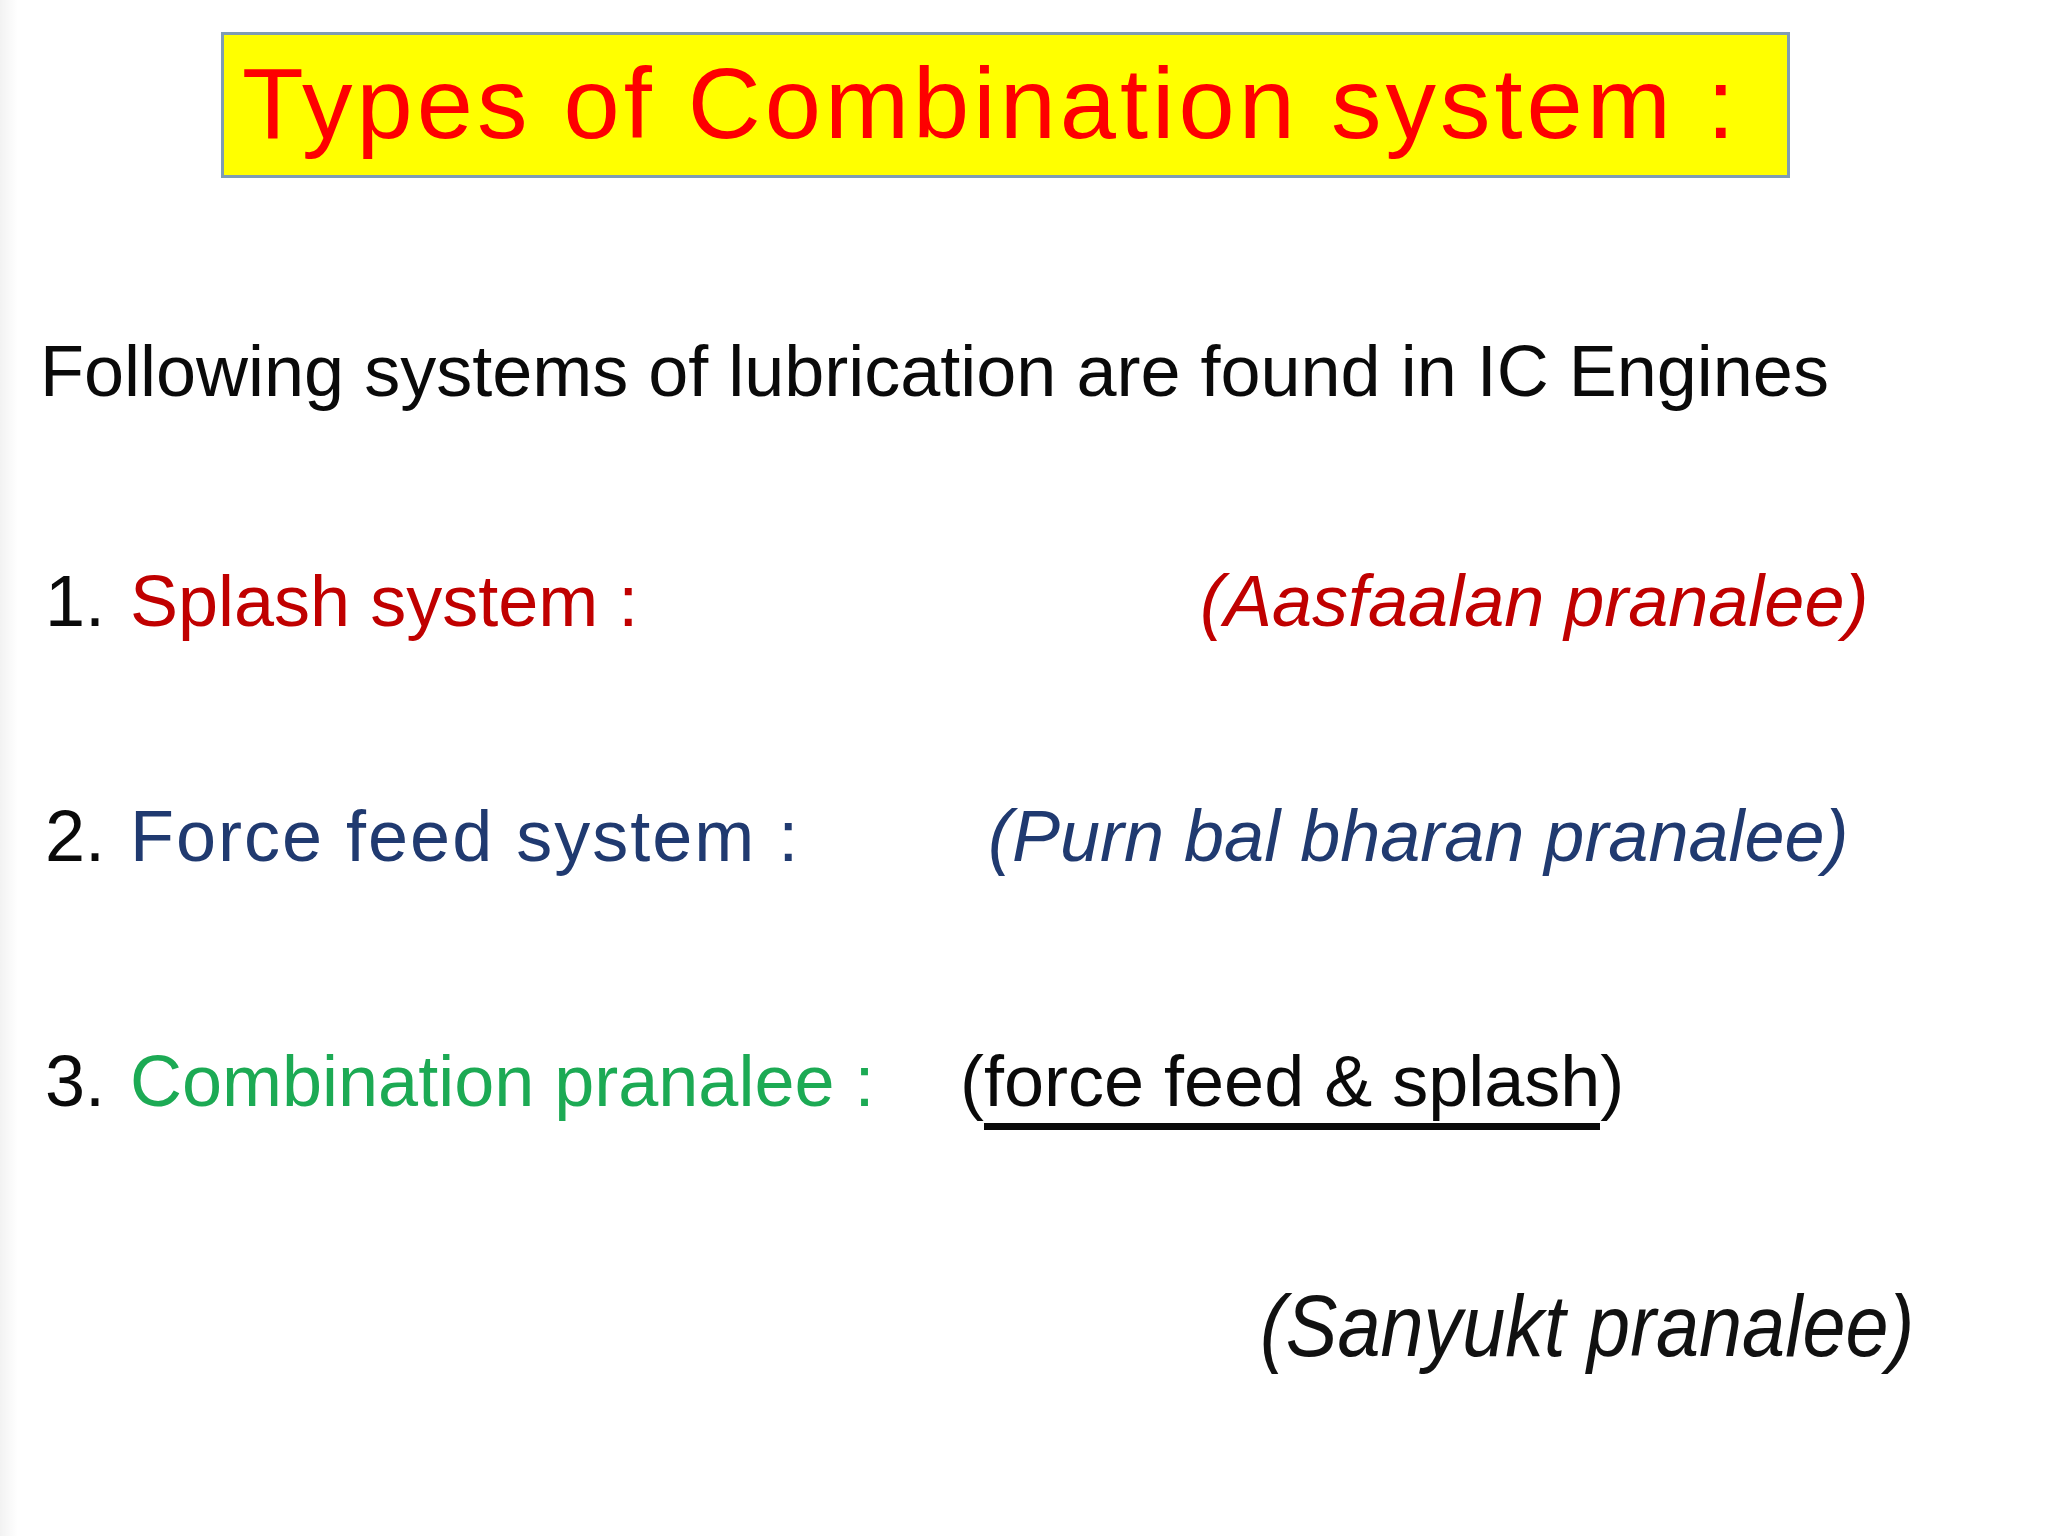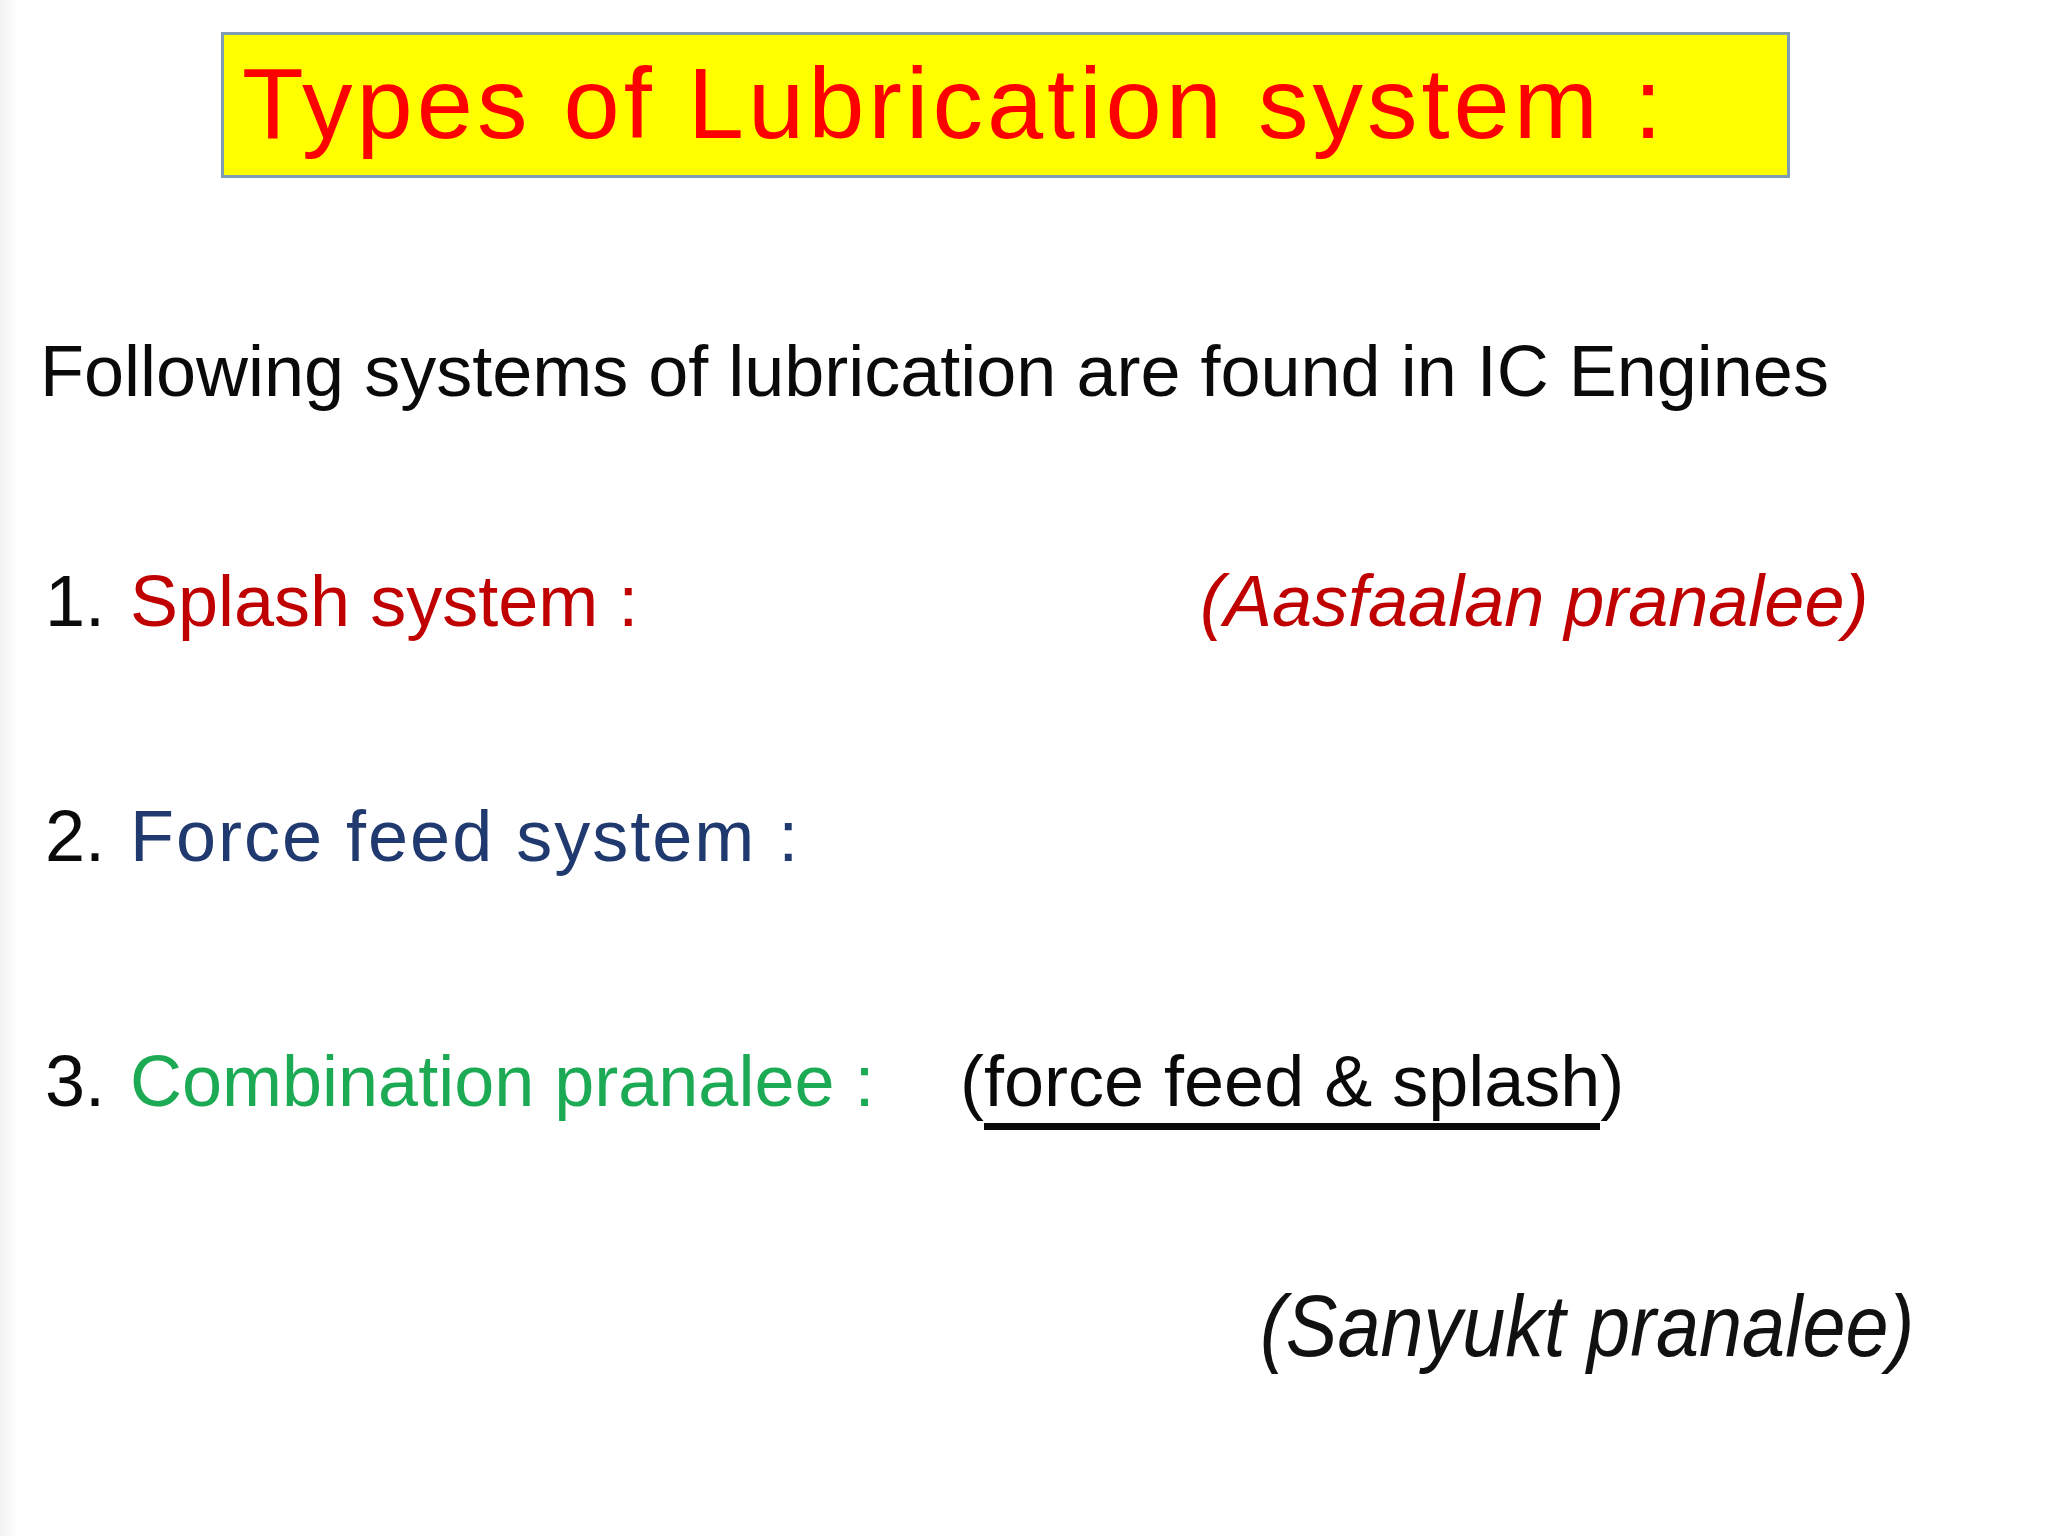--- a/index.html
+++ b/index.html
@@ -57,30 +57,31 @@
     border-bottom:7px solid #0a0a0a;
     padding-bottom:2px;
   }
 </style>
 </head>
 <body>
 
 <div class="slide">
 
   <div class="title-box"></div>
-  <div class="title-text">Types of Lubrication system :</div>
+  <div class="title-text">Types of Combination system :</div>
 
   <div class="seg intro">Following systems of lubrication are found in IC Engines</div>
 
   <div class="seg n1">1.</div>
   <div class="seg t1">(Aasfaalan pranalee)</div>
   <div class="seg l1">Splash system :</div>
 
   <div class="seg n2">2.</div>
   <div class="seg l2">Force feed system :</div>
+  <div class="seg t2">(Purn bal bharan pranalee)</div>
 
   <div class="seg n3">3.</div>
   <div class="seg l3">Combination pranalee :</div>
   <div class="seg note3">
     <span>(</span><span class="ul">force feed &amp; splash</span><span>)</span>
   </div>
   <div class="seg t3">(Sanyukt pranalee)</div>
 
 </div>
 

